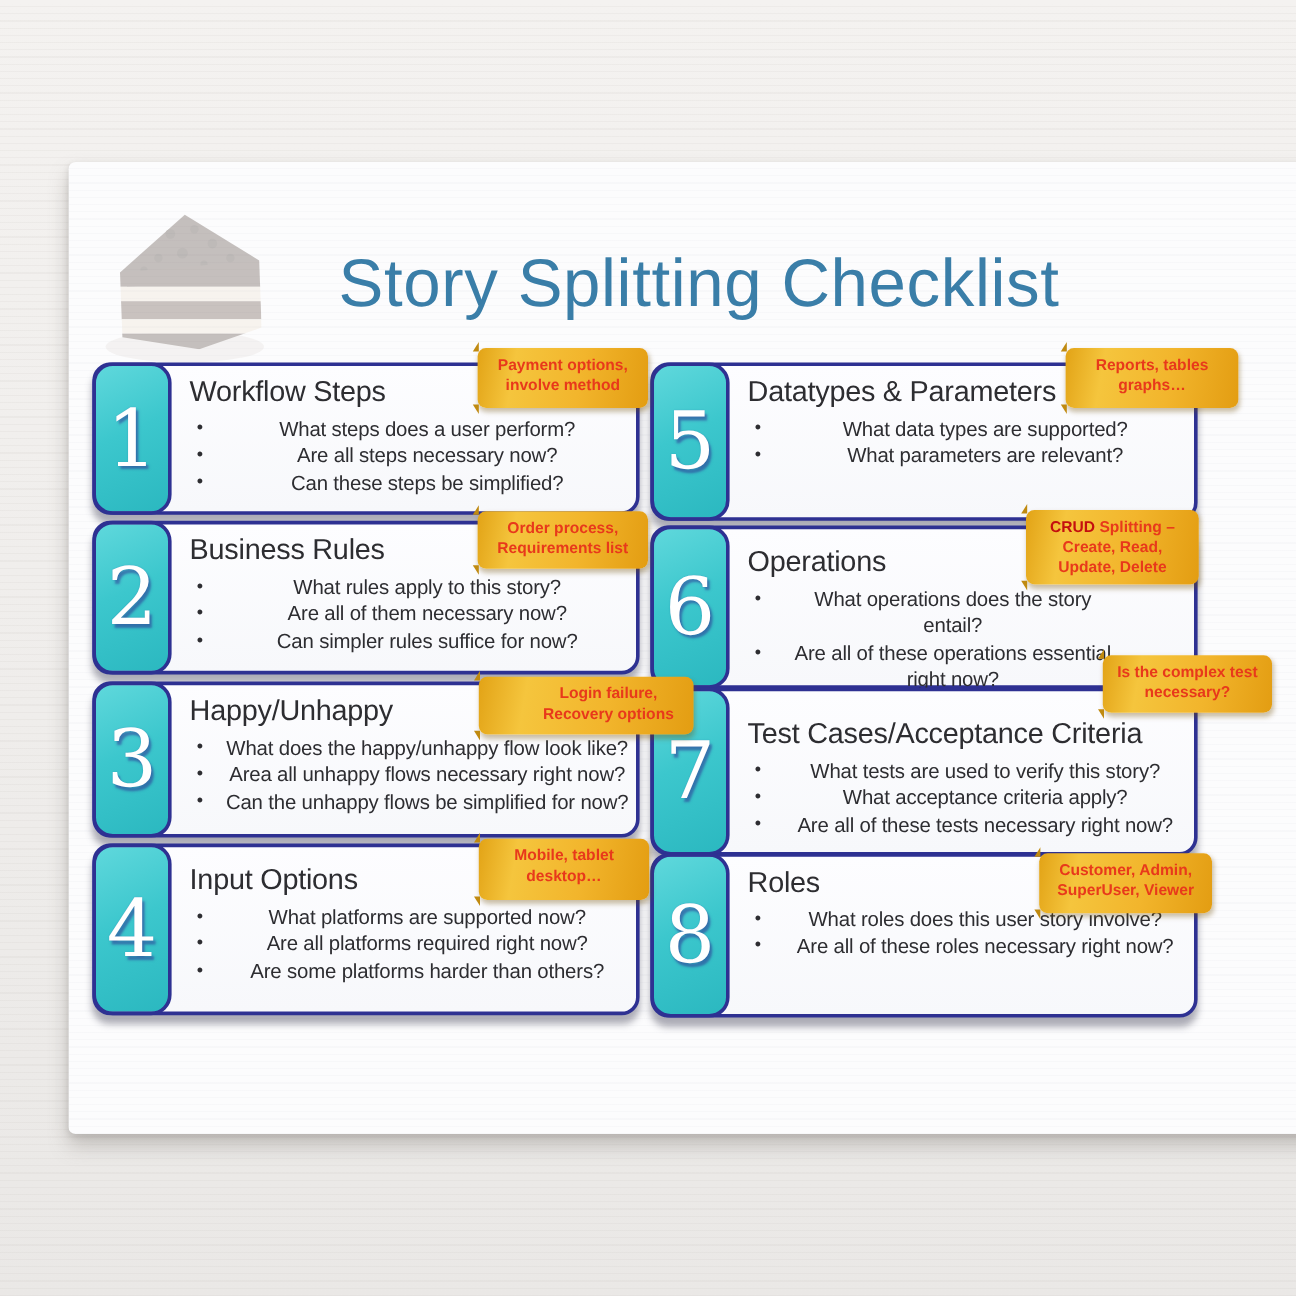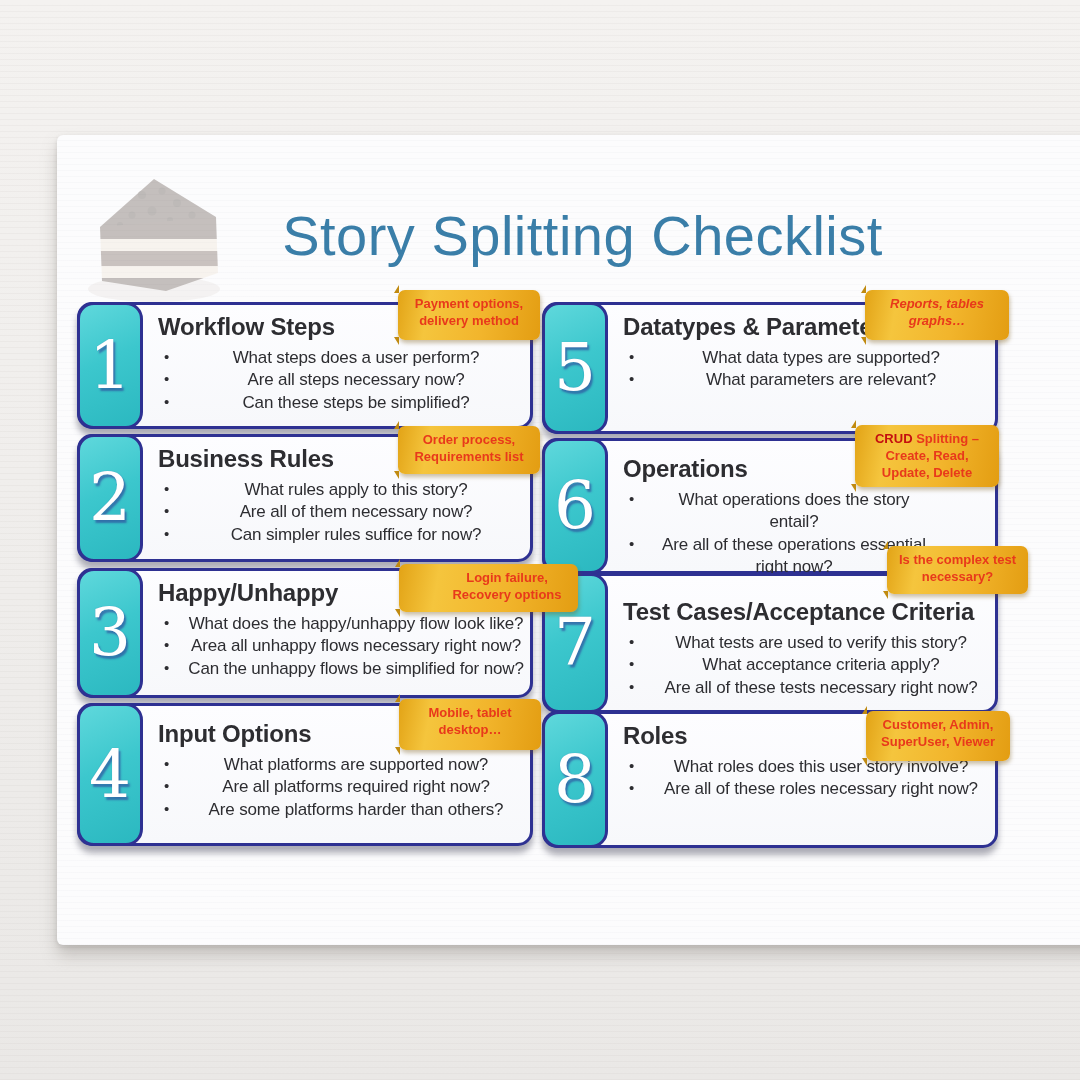--- a/index.html
+++ b/index.html
@@ -35,21 +35,21 @@
     background:linear-gradient(155deg,#5fd8dc 0%,#3cc7cd 45%,#2bb8c0 100%);
     border:3px solid #2e3192;border-radius:17px;
     display:flex;align-items:center;justify-content:center;
   }
   .num{
     font-family:"DejaVu Serif", serif;font-size:66px;color:#ffffff;line-height:1;
     text-shadow:2px 3px 2px rgba(46,49,146,0.55), 0 0 1px rgba(46,49,146,0.35);
   }
   .card-content{position:absolute;left:78px;top:8px;right:6px;}
   .card-title{
-    margin:0 0 5px 0;font-size:24px;font-weight:700;color:#2d2d31;
+    margin:0 0 5px 0;font-size:24px;font-weight:400;color:#2d2d31;
     letter-spacing:-0.2px;white-space:nowrap;
   }
   .bullets{margin:6px 0 0 0;padding:0;list-style:none;}
   .bullets li{
     position:relative;padding-left:30px;font-size:17px;letter-spacing:-0.15px;
     color:#2d2d31;line-height:1.32;text-align:center;
   }
   .bullets li::before{content:"\2022";position:absolute;left:6px;top:0;font-size:15px;color:#2d2d31;}
   .note{
     position:absolute;z-index:5;border-radius:7px;padding:6px 4px 4px 4px;
@@ -204,51 +204,51 @@
         <h2 class="card-title">Roles</h2>
         <ul class="bullets">
           <li>What roles does this user story involve?</li>
           <li>Are all of these roles necessary right now?</li>
         </ul>
       </div>
     </div>
 
     <div class="note" style="left:341px;top:155px;width:134px;height:40px;">
       <div>Payment options,</div>
-      <div>delivery method</div>
+      <div>involve method</div>
     </div>
 
     <div class="note" style="left:341px;top:291px;width:134px;height:38px;">
       <div>Order process,</div>
       <div>Requirements list</div>
     </div>
 
     <div class="note" style="left:342px;top:429px;width:134px;height:38px;padding-left:41px;">
       <div>Login failure,</div>
       <div>Recovery options</div>
     </div>
 
     <div class="note" style="left:342px;top:564px;width:134px;height:41px;">
       <div>Mobile, tablet</div>
       <div>desktop…</div>
     </div>
 
-    <div class="note" style="left:808px;top:155px;width:136px;height:40px;font-style:italic;">
+    <div class="note" style="left:831px;top:155px;width:136px;height:40px;">
       <div>Reports, tables</div>
       <div>graphs…</div>
     </div>
 
     <div class="note" style="left:798px;top:290px;width:136px;height:52px;">
       <div><span class="crud">CRUD</span>
         <span>Splitting –</span></div>
       <div>Create, Read,</div>
       <div>Update, Delete</div>
     </div>
 
-    <div class="note" style="left:830px;top:411px;width:133px;height:38px;">
+    <div class="note" style="left:862px;top:411px;width:133px;height:38px;">
       <div>Is the complex test</div>
       <div>necessary?</div>
     </div>
 
     <div class="note" style="left:809px;top:576px;width:136px;height:40px;">
       <div>Customer, Admin,</div>
       <div>SuperUser, Viewer</div>
     </div>
 
   </div>

